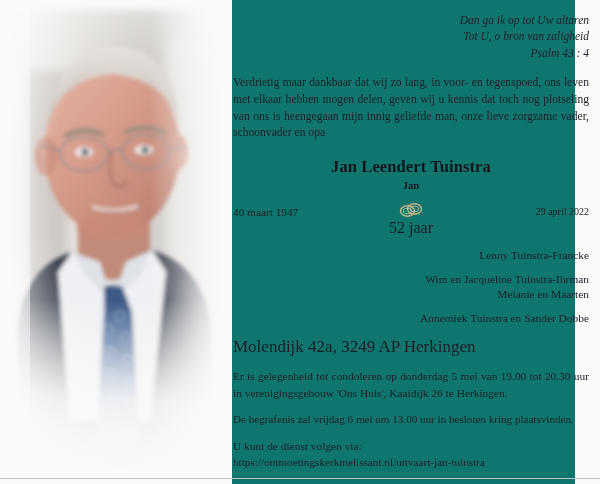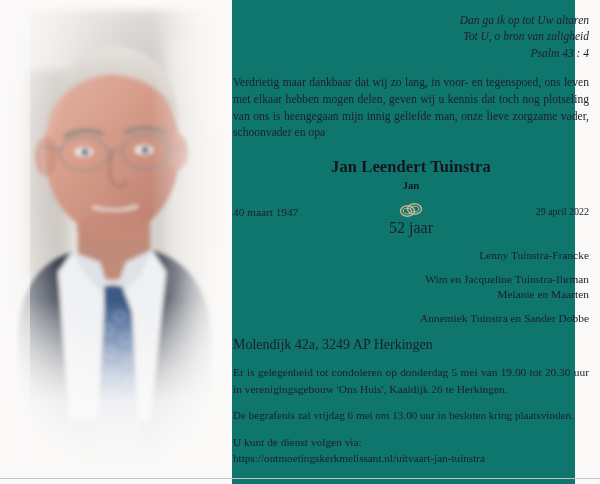--- a/index.html
+++ b/index.html
@@ -54,21 +54,21 @@
   .rings{display:block;margin:0 auto;}
   .years{font-size:16px;margin-top:1px;}
 
   .family{
     margin-top:8px;text-align:right;font-size:11.4px;line-height:1.32;
   }
   .family .grp{margin-bottom:9px;}
   .family .grp:last-child{margin-bottom:0;}
   .family .sub{display:block;}
 
-  .address{margin-top:11px;font-size:14px;}
+  .address{margin-top:11px;font-size:17px;}
   .para{
     margin-top:11px;font-size:11.4px;line-height:1.42;
     text-align:justify;text-align-last:left;
   }
   .para.nowrapline{text-align:left;white-space:nowrap;font-size:11.1px;}
   .url{font-size:11.2px;}
 
   .rule{
     position:absolute;left:0;top:478px;width:600px;height:1px;
     background:#c3c3c3;

